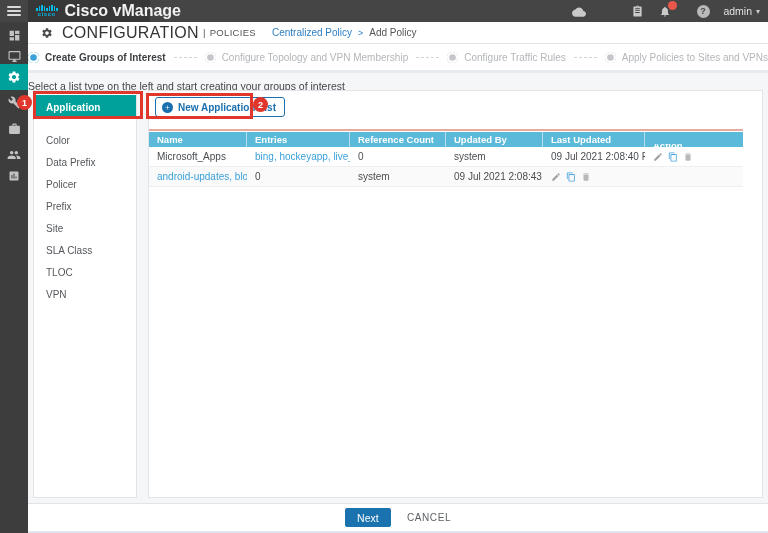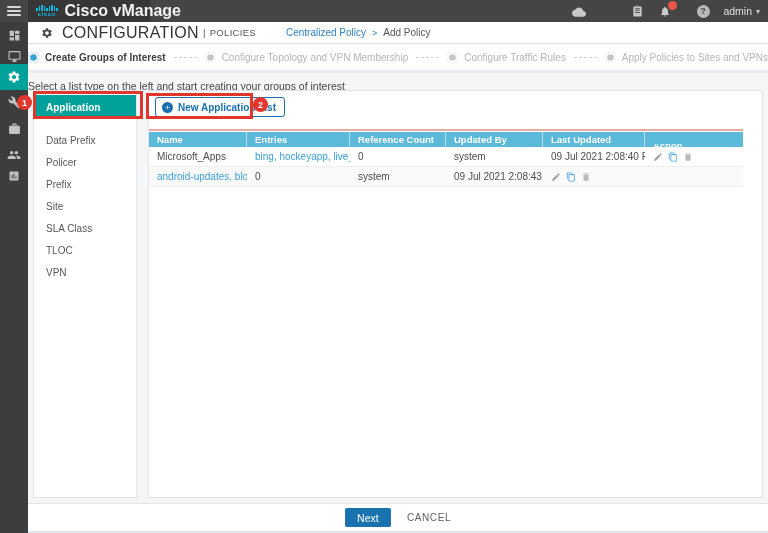--- a/index.html
+++ b/index.html
@@ -26,21 +26,21 @@
 
   
   .sidebar { position:absolute; left:0; top:22px; width:28px; height:511px; background:#3d3d3d; }
   .side-icon { position:absolute; left:0; width:28px; height:18px; display:flex; align-items:center; justify-content:center; color:#c3c3c3; cursor:pointer; }
   .side-icon.active-block { height:26px; background:#00a19a; color:#fff; }
 
   
   .crumbbar { position:absolute; left:28px; top:22px; width:740px; height:22px; background:#fff; border-bottom:1px solid #e1e3e6; display:flex; align-items:center; gap:6px; padding-left:10px; }
   .crumb-section { font-size:16px; font-weight:normal; color:#333; letter-spacing:.3px;text-align:right; }
   .crumb-sub { font-size:9.5px; color:#555; letter-spacing:.3px; }
-  .crumb-link { font-size:10px; color:#2e7fc2; margin-left:24px; cursor:pointer; }
+  .crumb-link { font-size:10px; color:#2e7fc2; margin-left:10px; cursor:pointer; }
   .crumb-arrow { font-size:9px; color:#2e7fc2; }
   .crumb-current { font-size:10px; color:#555; }
 
   
   .bodyarea { position:absolute; left:28px; top:44px; width:740px; height:459px; background:#f5f6f8; }
   .stepperzone { position:absolute; left:0; top:0; width:740px; height:29px; background:#fff; border-bottom:3px solid #e7eaee; display:flex; align-items:center; justify-content:center; }
   .step { display:flex; align-items:center; gap:6px; cursor:pointer; }
   .step-circle { width:11px; height:11px; border-radius:50%; background:#3ba1da; box-shadow:inset 0 0 0 2.2px #fff, inset 0 0 0 5px #3ba1da; }
   .step.inactive .step-circle { background:#c4c6c9; box-shadow:inset 0 0 0 2.2px #fff, inset 0 0 0 5px #c4c6c9; }
   .step-label { font-size:10px; color:#3c3f42; font-weight:bold; white-space:nowrap; }
@@ -211,20 +211,21 @@
         <span class="step-circle"></span>
         <span class="step-label">Apply Policies to Sites and VPNs</span>
       </div>
     </div>
 
     <div class="instruction">Select a list type on the left and start creating your groups of interest</div>
 
     <div class="listpanel">
       <div class="list-item selected">Application</div>
       <div class="list-rest">
+        <div class="list-item">Color</div>
         <div class="list-item">Data Prefix</div>
         <div class="list-item">Policer</div>
         <div class="list-item">Prefix</div>
         <div class="list-item">Site</div>
         <div class="list-item">SLA Class</div>
         <div class="list-item">TLOC</div>
         <div class="list-item">VPN</div>
       </div>
     </div>
 

